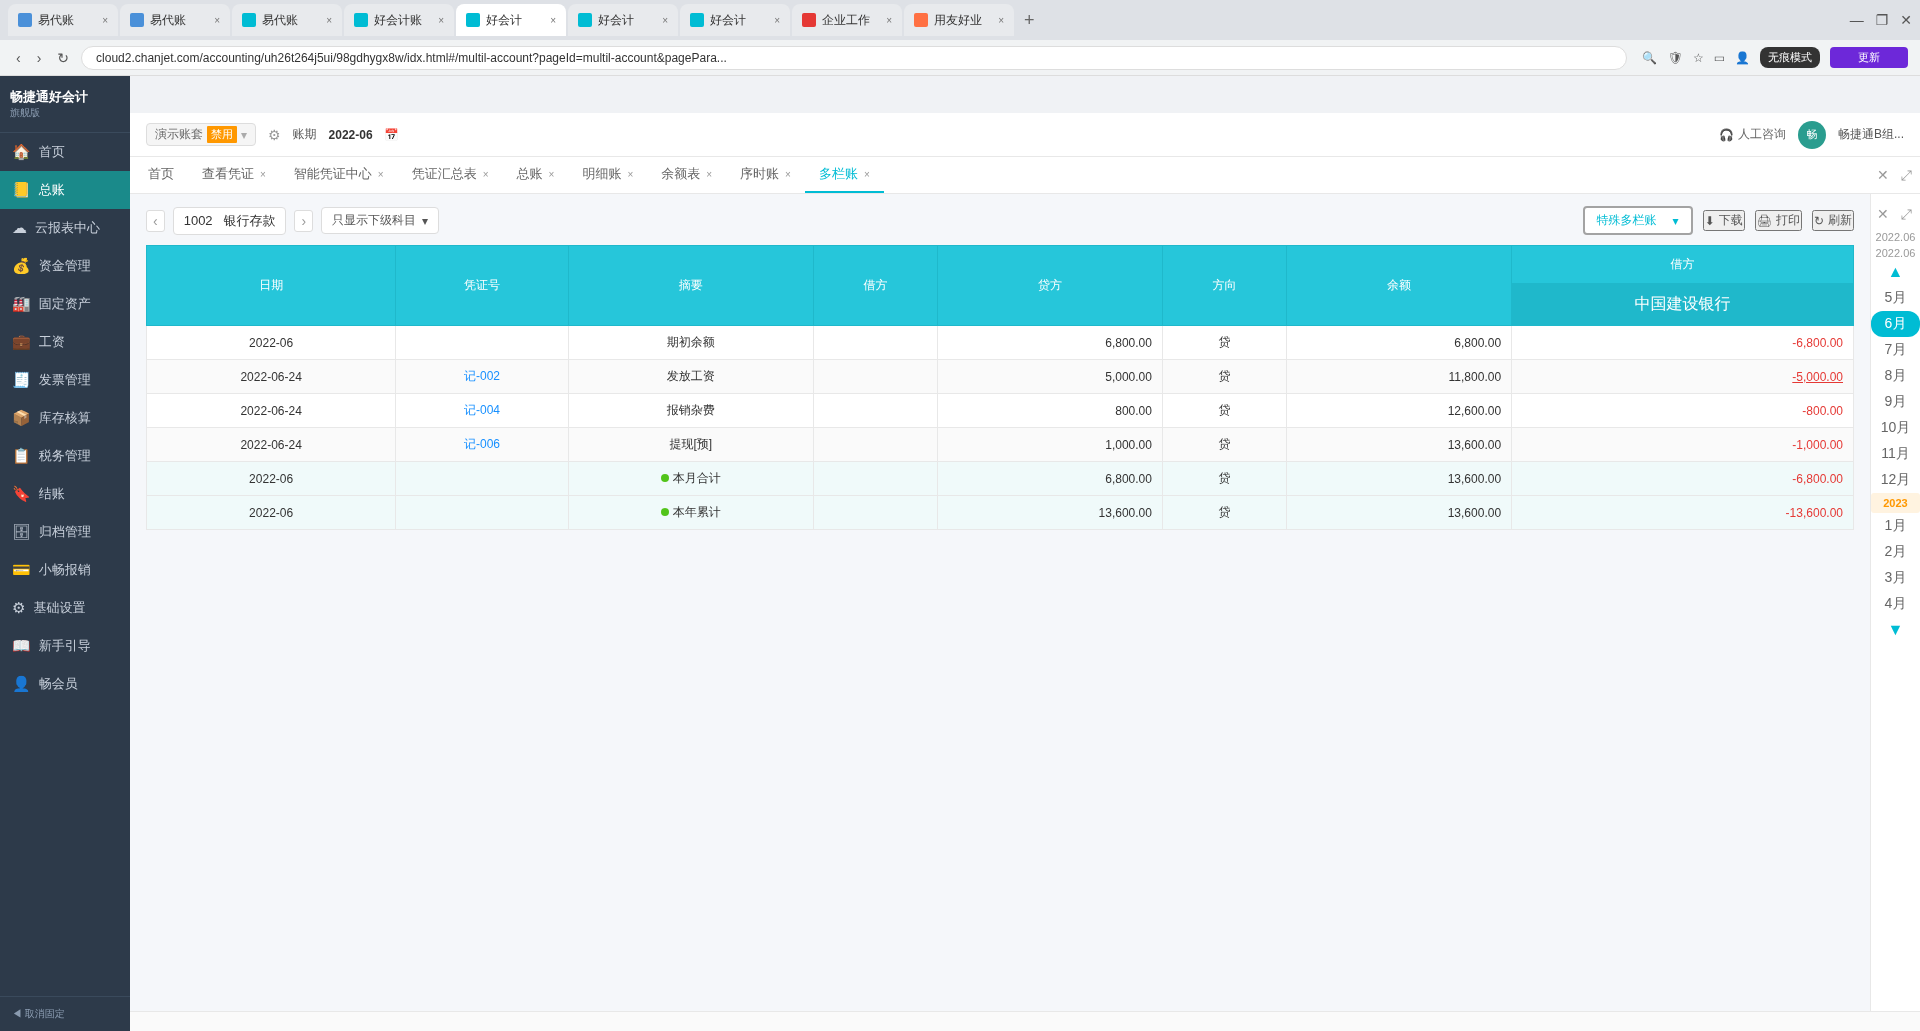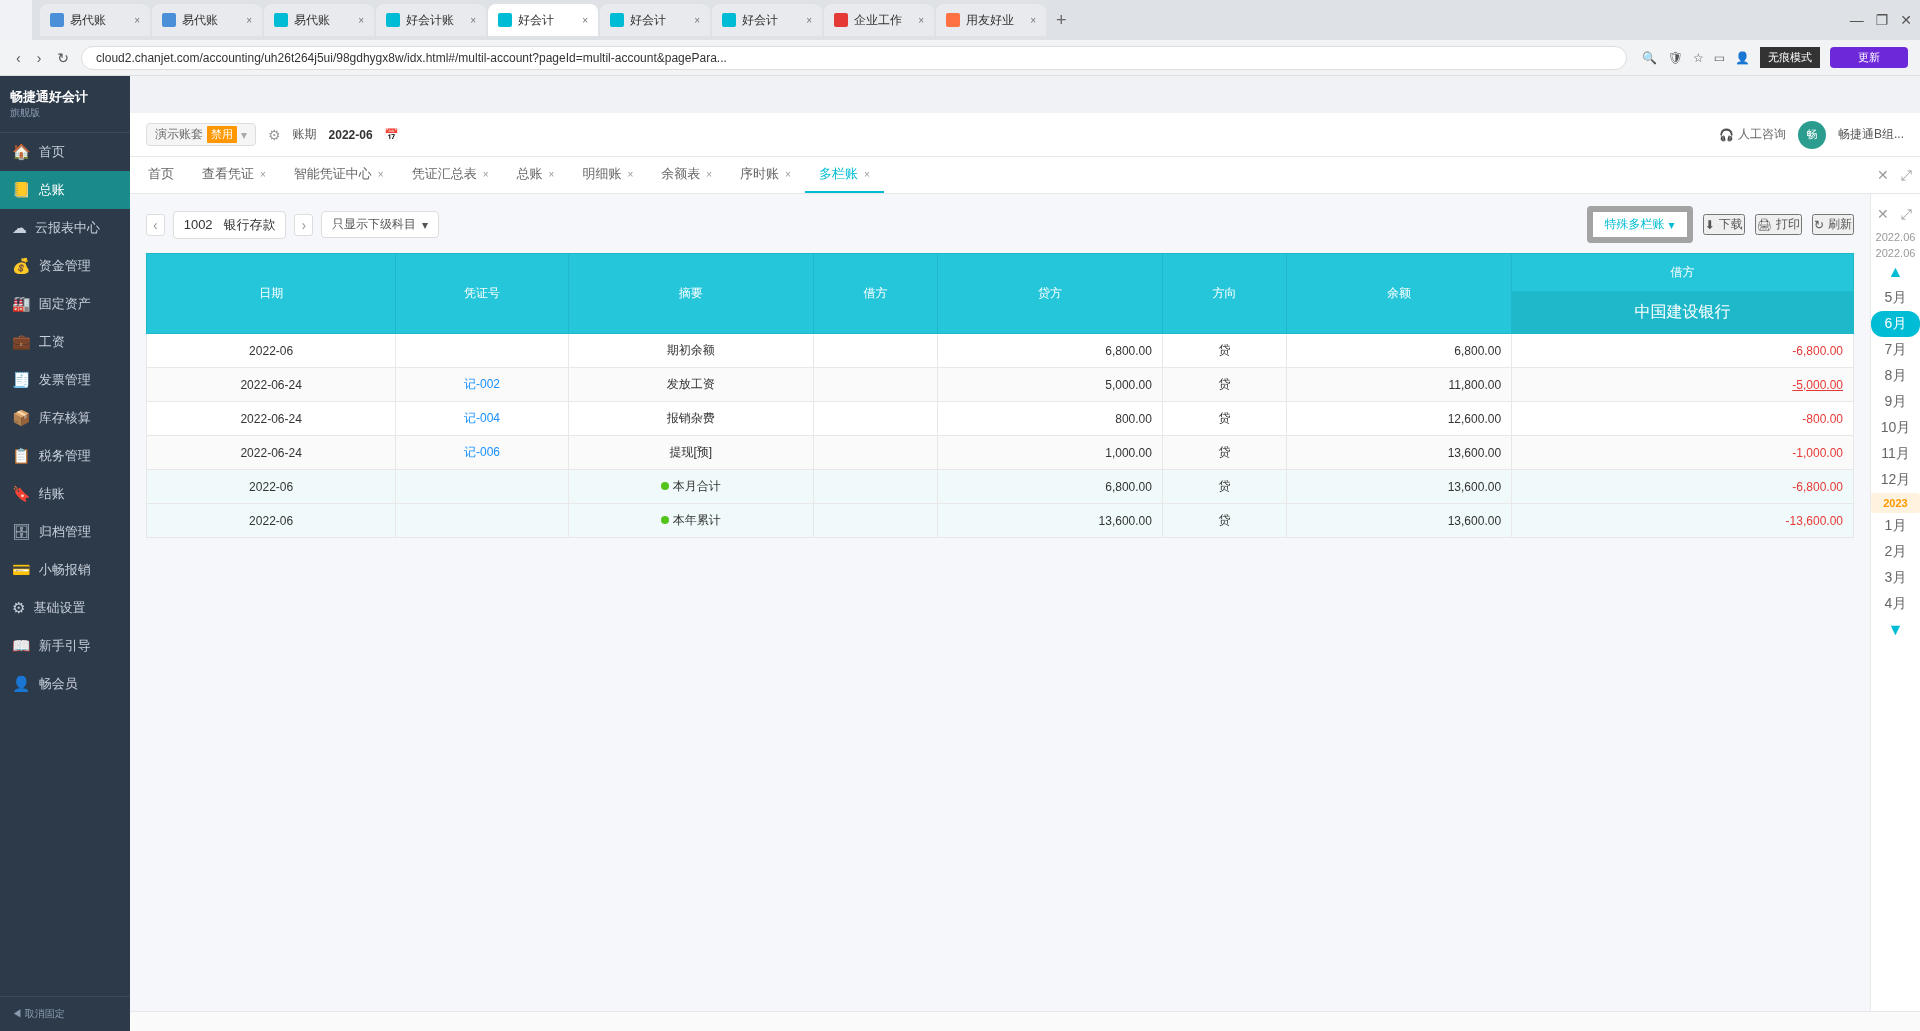--- a/index.html
+++ b/index.html
@@ -1,32 +1,32 @@
 <!DOCTYPE html>
 <html><head>
   <meta charset="utf-8">
   <style>
     * { margin: 0; padding: 0; box-sizing: border-box; }
     body { font-family: 'Microsoft YaHei', Arial, sans-serif; font-size: 12px; background: #f0f2f5; width: 1920px; min-height: 1031px; overflow-x: hidden; }
 
     
-    .browser-chrome { background: #dee1e6; height: 40px; display: flex; align-items: center; padding: 0 8px; gap: 2px; margin-left: 32px; }
+    .browser-chrome { background: #dee1e6; height: 40px; display: flex; align-items: center; padding: 0 8px; gap: 2px; }
     .tab { display: flex; align-items: center; height: 32px; padding: 0 10px; background: #e8eaed; border-radius: 8px 8px 0 0; font-size: 12px; color: #333; gap: 6px; min-width: 110px; cursor: pointer; }
     .tab.active { background: #fff; }
     .tab .favicon { width: 14px; height: 14px; border-radius: 2px; display: inline-block; }
     .tab .close-btn { font-size: 10px; color: #777; margin-left: auto; cursor: pointer; }
     .tab-add { font-size: 18px; color: #666; padding: 0 8px; cursor: pointer; }
     .tab-controls { margin-left: auto; display: flex; gap: 12px; align-items: center; color: #555; font-size: 14px; }
 
     
     .address-bar { background: #f1f3f4; height: 36px; display: flex; align-items: center; padding: 0 12px; gap: 8px; border-bottom: 1px solid #ddd; }
     .nav-btn { color: #555; font-size: 14px; cursor: pointer; padding: 4px; }
     .url-bar { flex: 1; background: #fff; border: 1px solid #ddd; border-radius: 20px; padding: 4px 14px; font-size: 12px; color: #333; }
     .browser-actions { display: flex; gap: 10px; align-items: center; color: #555; margin-left: 8px; }
-    .no-trace-btn { background: #333; color: #fff; border-radius: 0; padding: 3px 8px; font-size: 11px; cursor: pointer; }
+    .no-trace-btn { background: #333; color: #fff; border-radius: 8px; padding: 3px 8px; font-size: 11px; cursor: pointer; }
     .update-btn { background: #6d28d9; color: #fff; border-radius: 4px; padding: 3px 28px; font-size: 11px; cursor: pointer; }
 
     
     .app-container { display: flex; height: calc(1031px - 76px); }
 
     
     .sidebar { width: 130px; background: #2d3a4a; color: #c8d0db; display: flex; flex-direction: column; flex-shrink: 0; }
     .sidebar-logo { padding: 12px 10px; background: #2d3a4a; border-bottom: 1px solid #3a4a5c; }
     .logo-title { font-size: 13px; color: #fff; font-weight: bold; }
     .logo-sub { font-size: 10px; color: #8a9bb0; }
@@ -63,21 +63,21 @@
     
     .ledger-area { flex: 1; padding: 12px 16px; overflow: auto; }
 
     
     .filter-bar { display: flex; align-items: center; justify-content: space-between; margin-bottom: 10px; }
     .account-nav { display: flex; align-items: center; gap: 8px; }
     .nav-arrow { color: #999; cursor: pointer; font-size: 14px; padding: 2px 6px; border: 1px solid #ddd; border-radius: 3px; background: #fff; }
     .account-name { font-size: 13px; color: #333; font-weight: 500; padding: 4px 10px; background: #fff; border: 1px solid #ddd; border-radius: 4px; }
     .filter-dropdown { display: flex; align-items: center; gap: 6px; padding: 4px 10px; border: 1px solid #ddd; border-radius: 4px; background: #fff; font-size: 12px; color: #555; cursor: pointer; }
     .action-buttons { display: flex; gap: 10px; align-items: center; }
-    .btn-special { background: #fff; border: 6px solid #a3a3a3; color: #00bcd4; border-radius: 4px; padding: 4px 12px; font-size: 12px; cursor: pointer; display: flex; align-items: center; gap: 4px; }
+    .btn-special { background: #fff; border: 2px solid #a3a3a3; color: #00bcd4; border-radius: 4px; padding: 4px 12px; font-size: 12px; cursor: pointer; display: flex; align-items: center; gap: 16px; }
     .btn-download { color: #555; font-size: 12px; cursor: pointer; display: flex; align-items: center; gap: 4px; }
     .btn-print { color: #555; font-size: 12px; cursor: pointer; display: flex; align-items: center; gap: 4px; }
     .btn-refresh { color: #555; font-size: 12px; cursor: pointer; display: flex; align-items: center; gap: 4px; }
 
     
     .ledger-table { width: 100%; border-collapse: collapse; background: #fff; border: 1px solid #e0e0e0; }
     .ledger-table thead tr th { background: #26c6da; color: #fff; padding: 10px 8px; font-size: 12px; font-weight: 500; text-align: center; border: 1px solid #1fb8cb; }
     .ledger-table tbody tr td { padding: 8px 10px; font-size: 12px; color: #333; border: 1px solid #e8e8e8; text-align: center; }
     .ledger-table tbody tr:nth-child(even) { background: #fafafa; }
     .ledger-table tbody tr td.voucher-link { color: #1890ff; cursor: pointer; }

